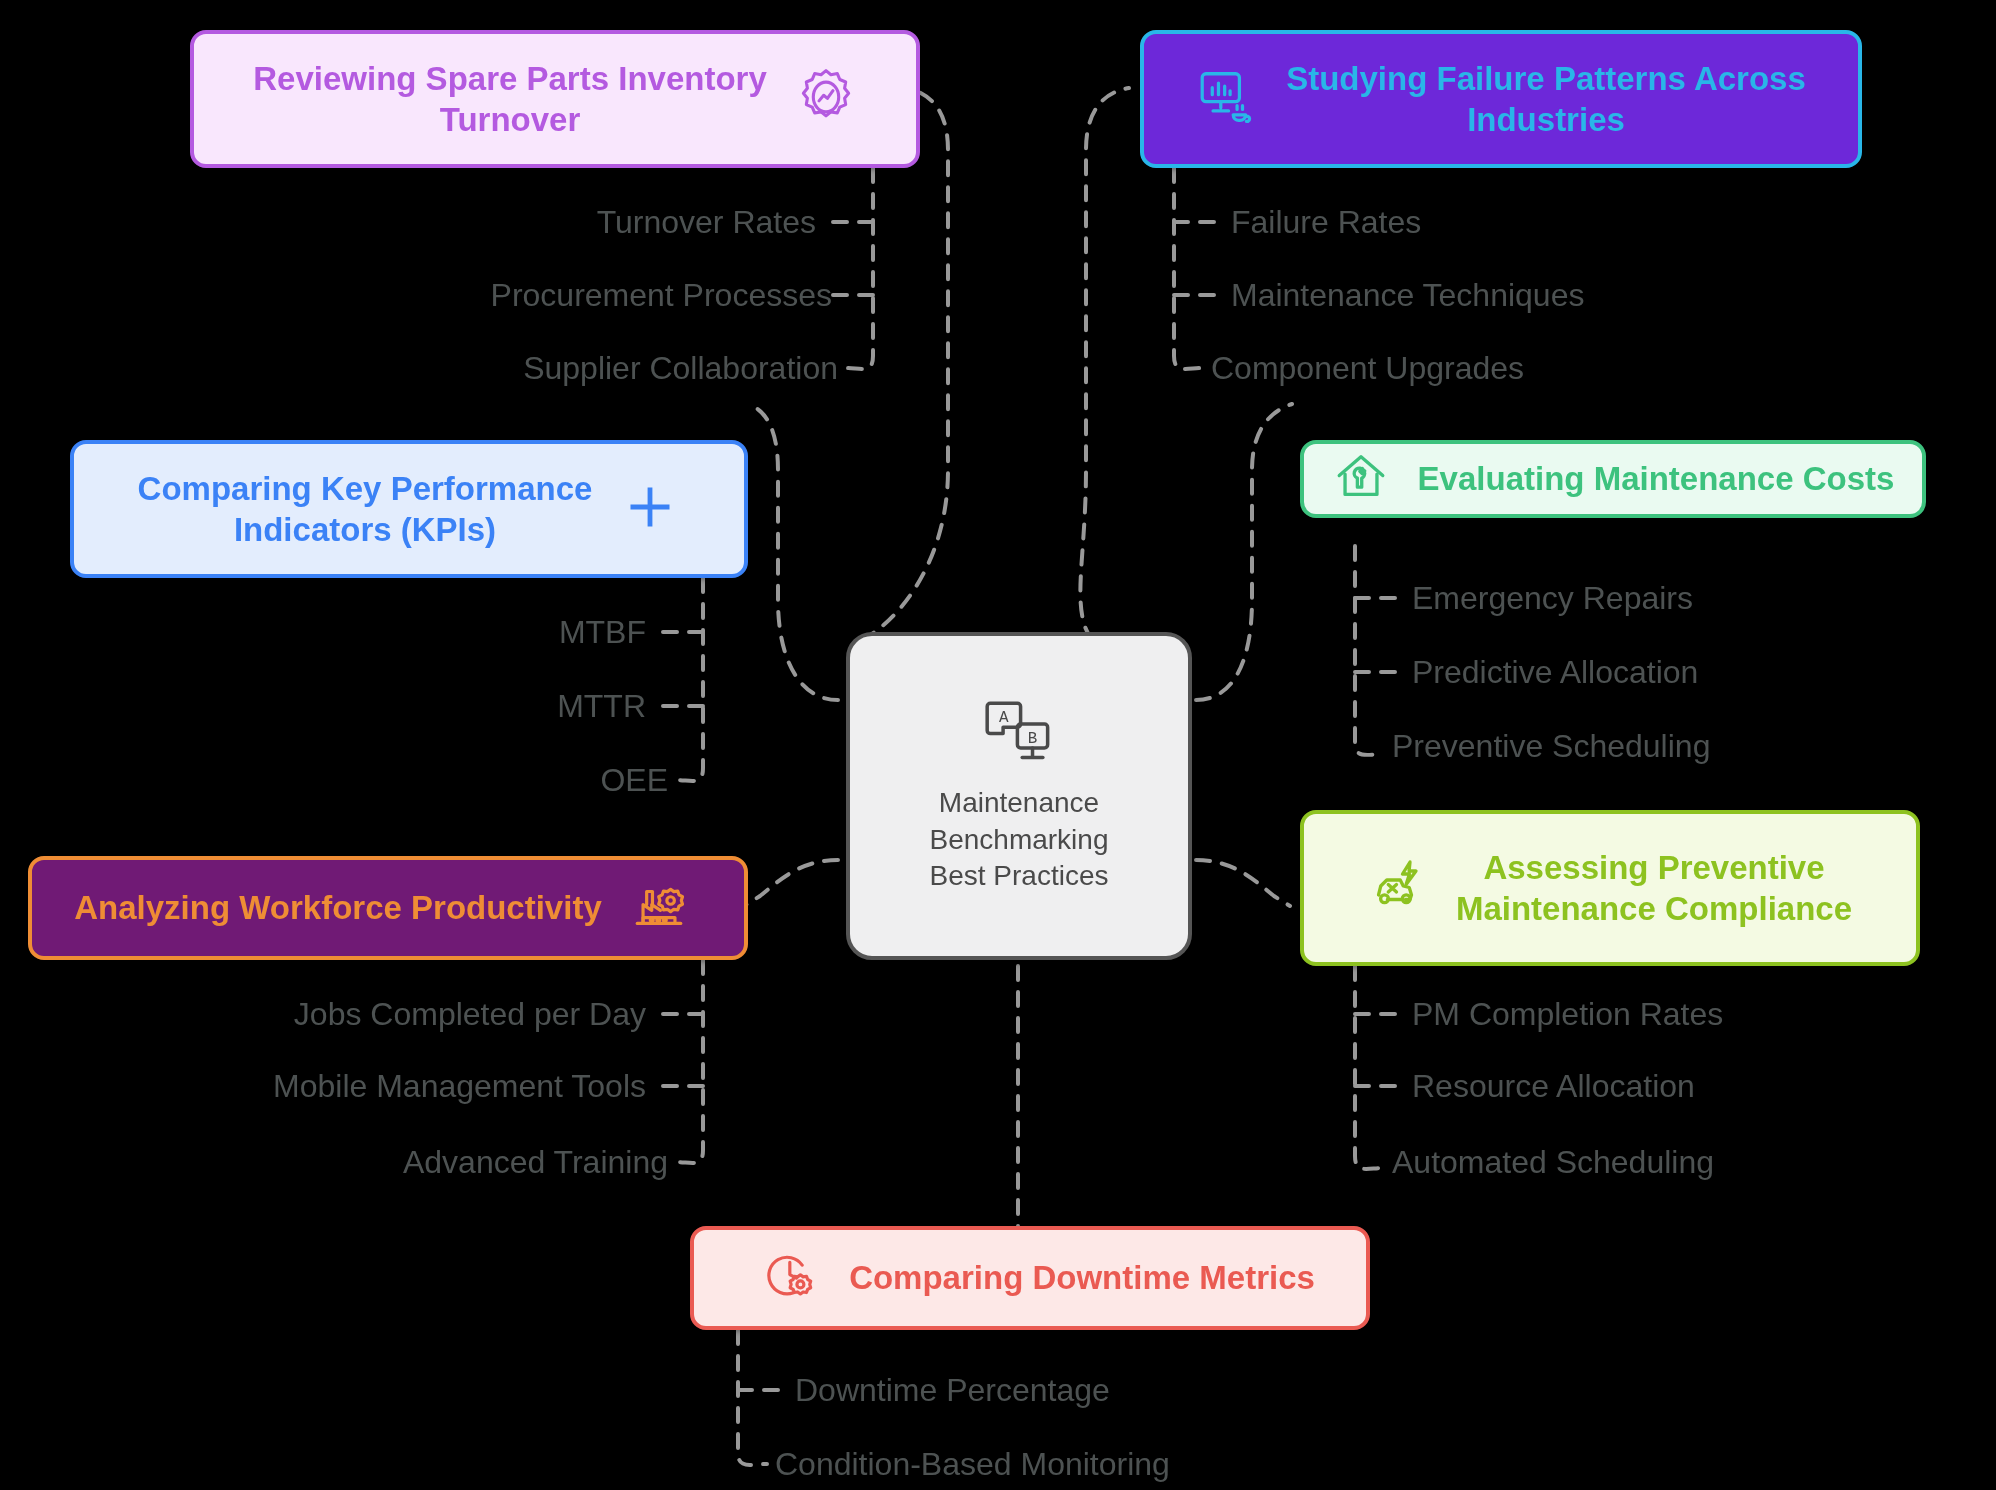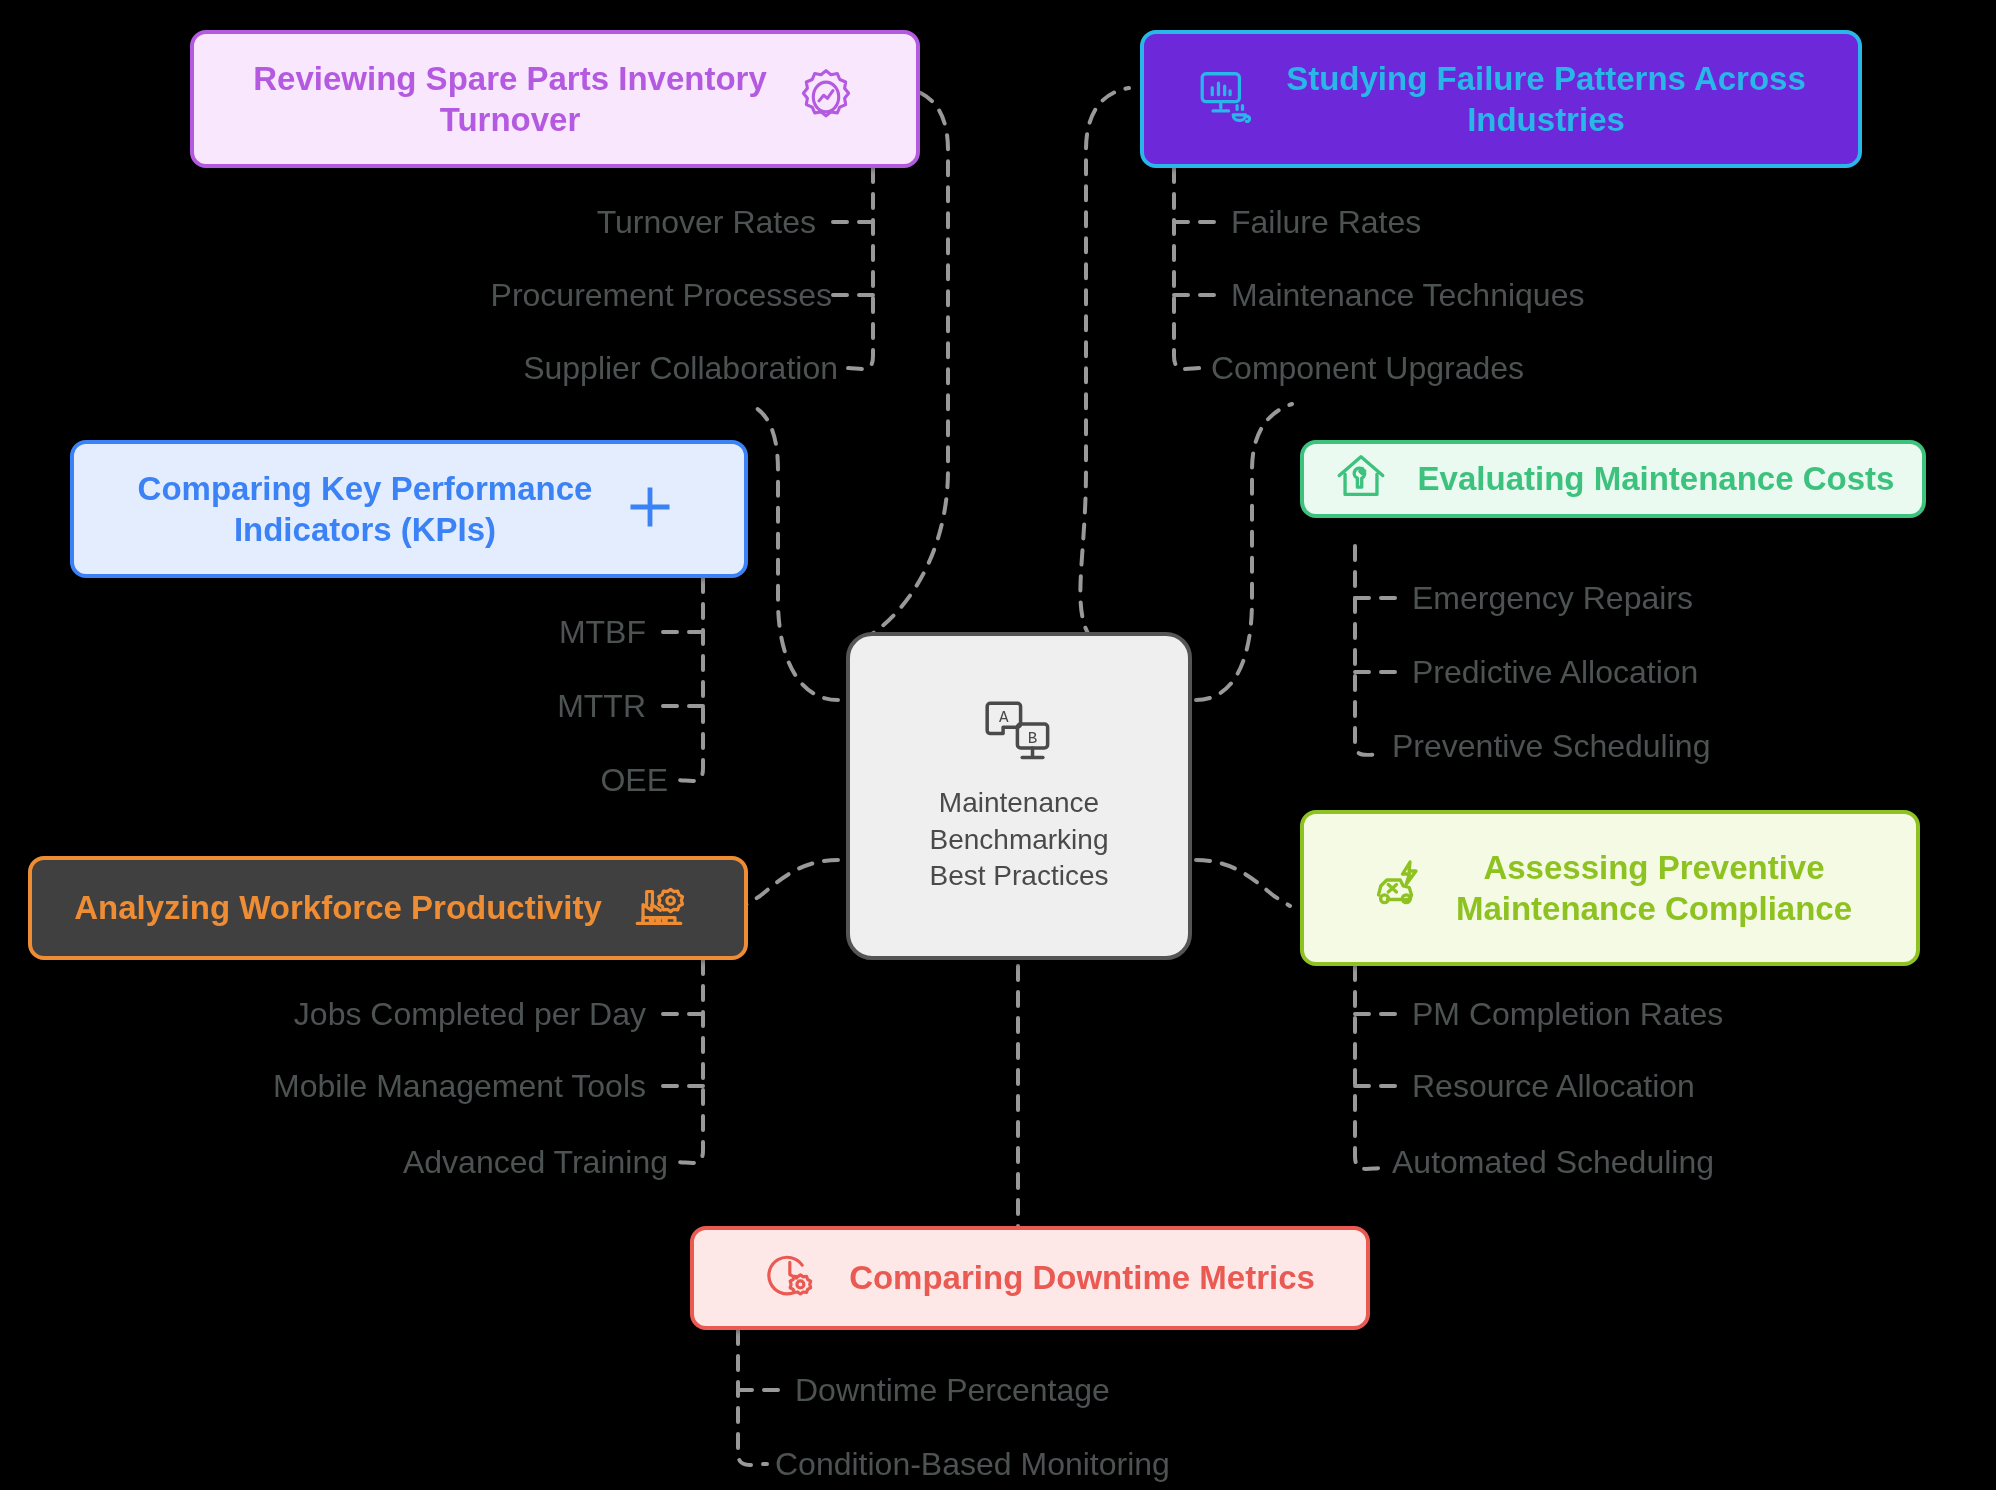--- a/index.html
+++ b/index.html
@@ -198,21 +198,21 @@
         <path d="M22.5 17.5 a3.6 3.6 0 1 0 -5 3.3 v6.2 h3 v-6.2 a3.6 3.6 0 0 0 2 -3.3 z"></path>
         <path d="M21 14.2 l-1.8 1.8 1.6 1.6 1.8 -1.8"></path>
       </svg>
     </span>
     <span class="label" style="color:#3dc27e;">Evaluating Maintenance Costs</span>
   </div>
   <div class="leaf l" style="left:1412px; top:598px;">Emergency Repairs</div>
   <div class="leaf l" style="left:1412px; top:672px;">Predictive Allocation</div>
   <div class="leaf l" style="left:1392px; top:746px;">Preventive Scheduling</div>
 
-  <div class="node" style="left:28px; top:856px; width:720px; height:104px; background:#404040; border-color:#ef8d35;padding-left:12px;">
+  <div class="node" style="left:28px; top:856px; width:720px; height:104px; background:#701a75; border-color:#ef8d35;padding-left:12px;">
     <span class="label" style="color:#ef8d35;">Analyzing Workforce Productivity</span>
     <span class="ico">
       <svg width="58" height="58" viewBox="0 0 40 40" fill="none" stroke="#ef8d35" stroke-width="2.2" stroke-linecap="round" stroke-linejoin="round">
         <path d="M9 32 v-13 l6 4 v-4 l6 4"></path>
         <path d="M11.5 19 v-9 h4 v9"></path>
         <path d="M5 32 h30"></path>
         <path d="M9 32 v-4 h22 v4"></path>
         <circle cx="15" cy="29.6" r="1"></circle>
         <circle cx="19.5" cy="29.6" r="1"></circle>
         <circle cx="24" cy="29.6" r="1"></circle>

